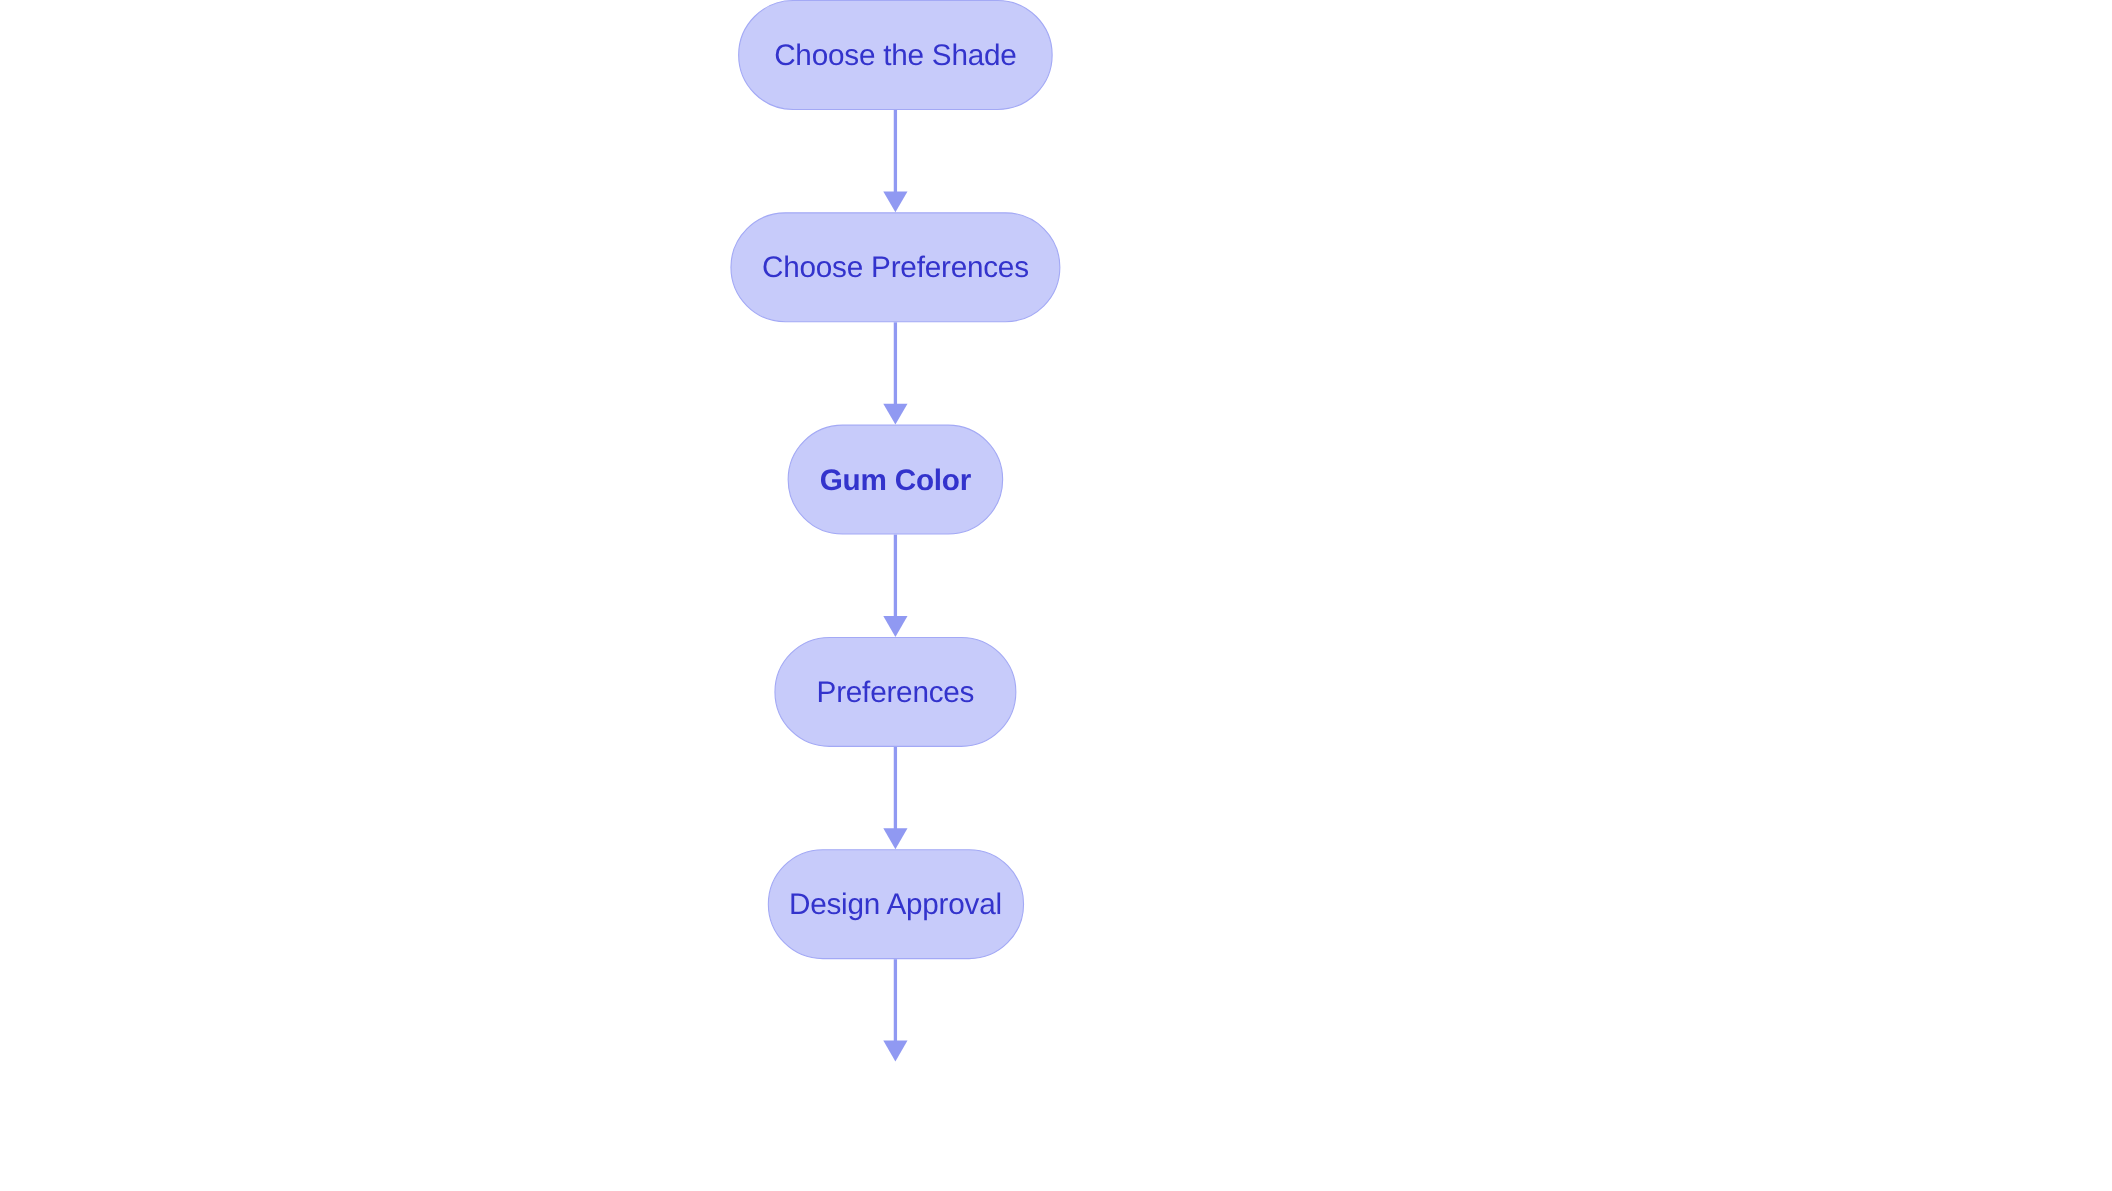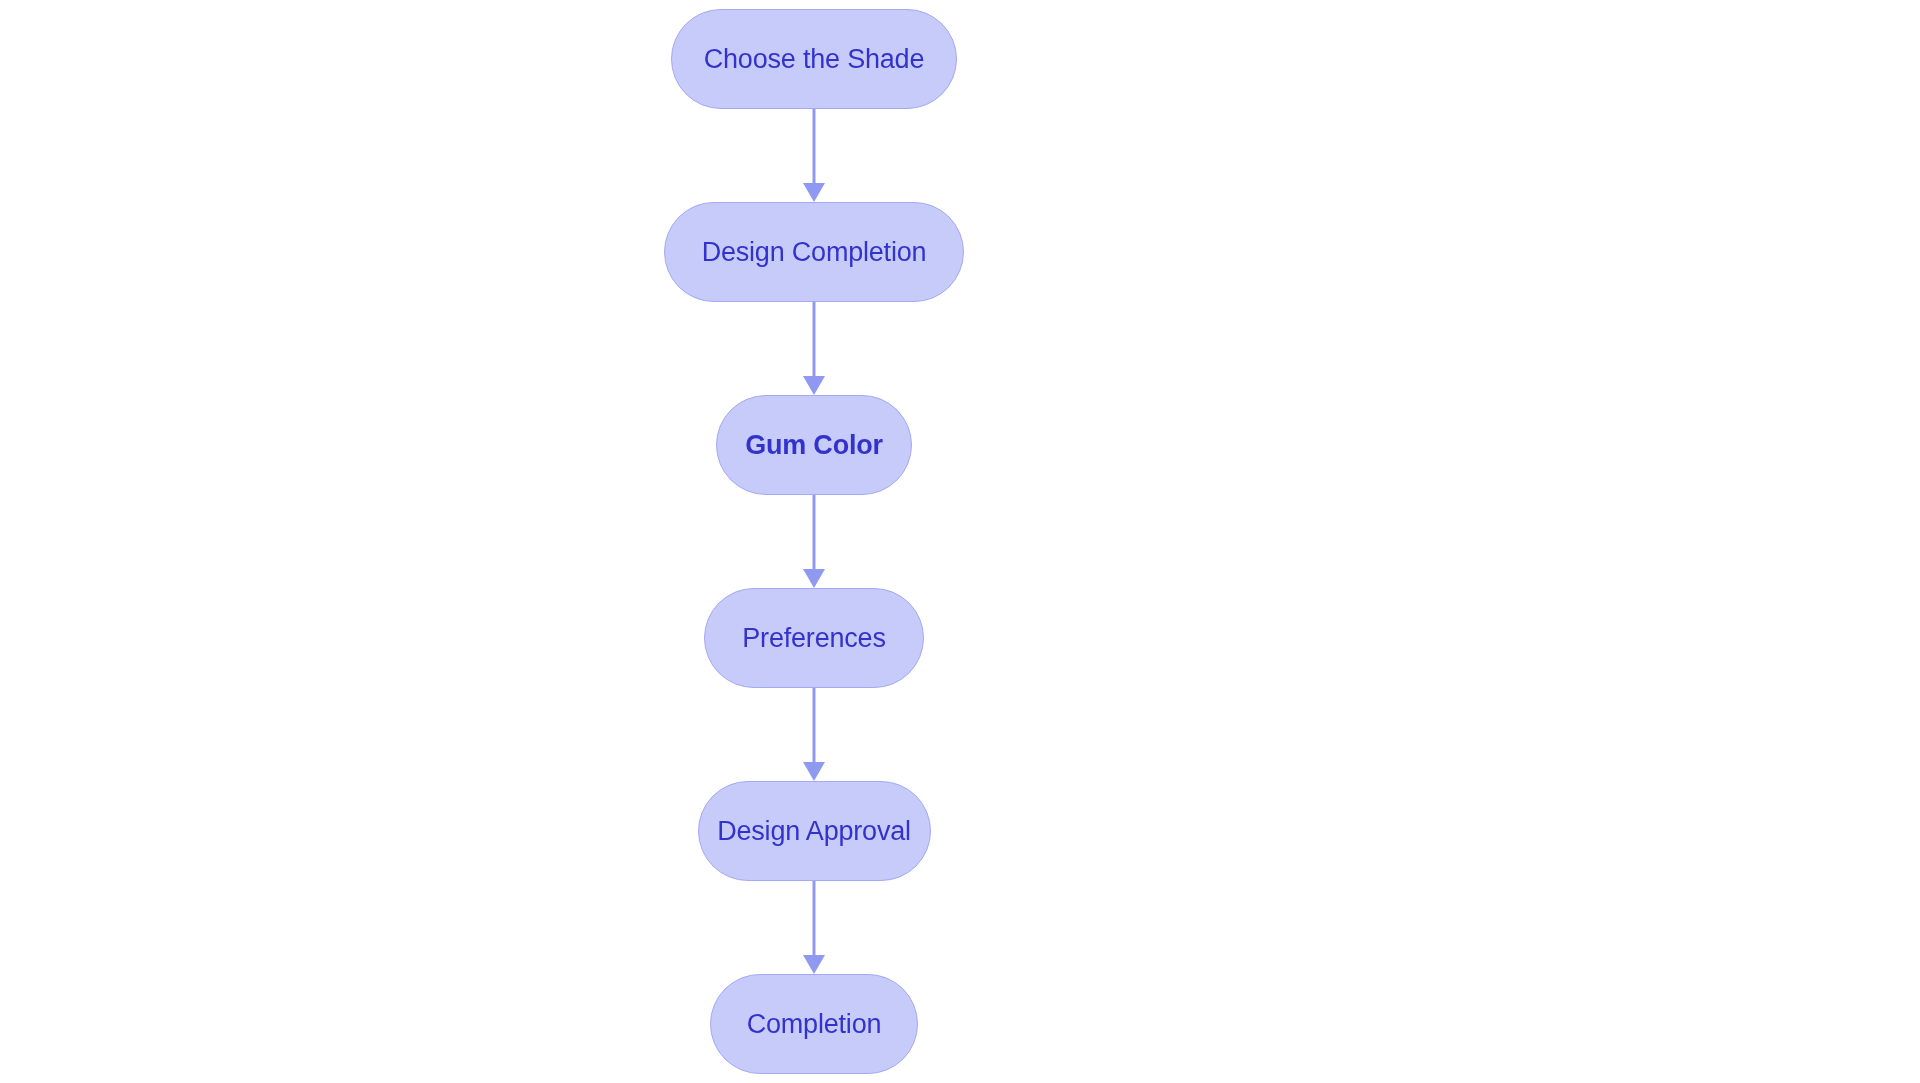--- a/index.html
+++ b/index.html
@@ -24,21 +24,21 @@
 
   .flow-column {
     position: absolute;
     left: 0;
     top: 0;
     width: 1628px;
     height: 1083px;
     display: flex;
     flex-direction: column;
     align-items: center;
-    justify-content: center;
+    justify-content: flex-start;
   }
 
   .flow-node {
     box-sizing: border-box;
     height: 100px;
     display: flex;
     align-items: center;
     justify-content: center;
     background: #c7cbfa;
     border: 1.6px solid #a3a9f5;
@@ -103,21 +103,21 @@
     <div class="flow-node w-0">
       <span class="flow-node-label">Choose the Shade</span>
     </div>
 
     <div class="flow-connector">
       <span class="conn-line"></span>
       <span class="conn-head"></span>
     </div>
 
     <div class="flow-node w-1">
-      <span class="flow-node-label">Design Completion</span>
+      <span class="flow-node-label">Choose Preferences</span>
     </div>
 
     <div class="flow-connector">
       <span class="conn-line"></span>
       <span class="conn-head"></span>
     </div>
 
     <div class="flow-node w-2">
       <span class="flow-node-label">Gum Color</span>
     </div>
@@ -138,18 +138,15 @@
 
     <div class="flow-node w-4">
       <span class="flow-node-label">Design Approval</span>
     </div>
 
     <div class="flow-connector">
       <span class="conn-line"></span>
       <span class="conn-head"></span>
     </div>
 
-    <div class="flow-node w-5">
-      <span class="flow-node-label">Completion</span>
-    </div>
 
   </div>
 </div>
 
 </body></html>

